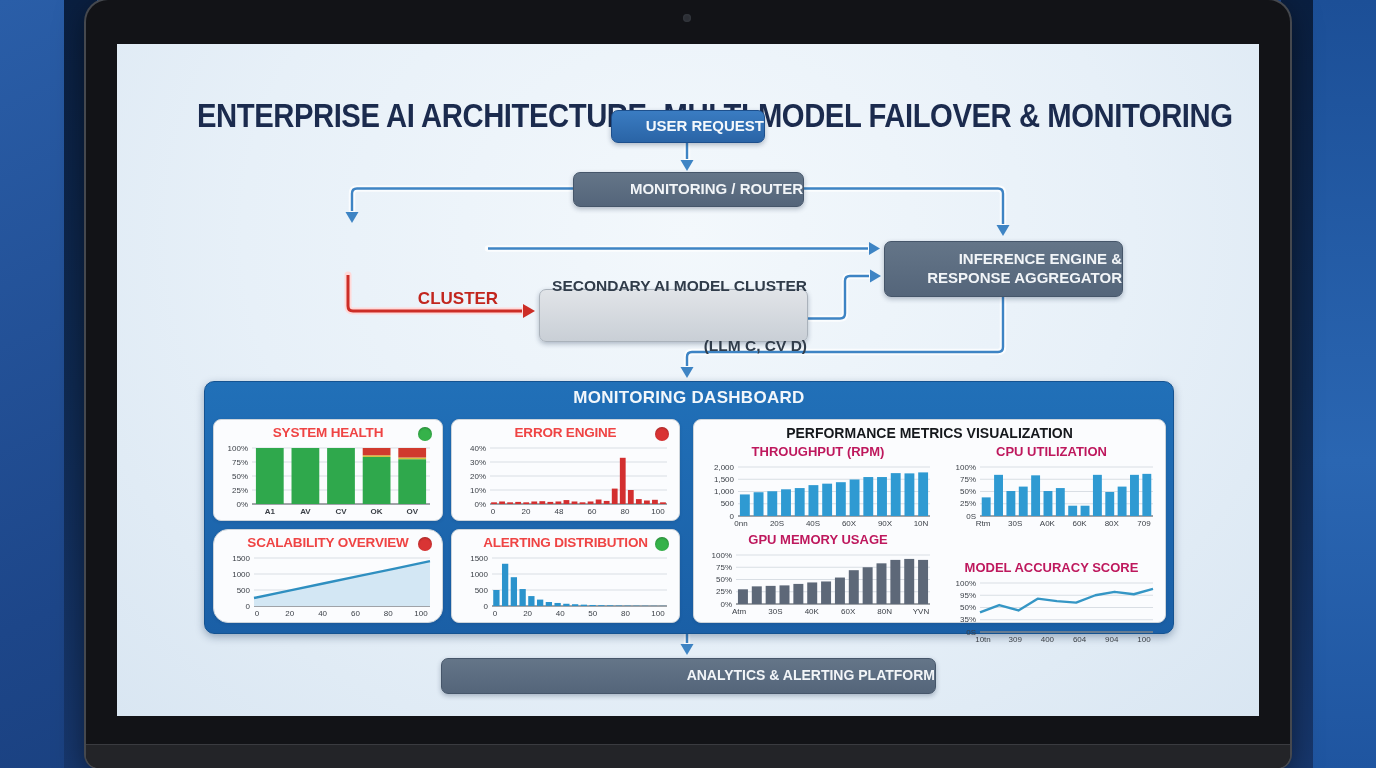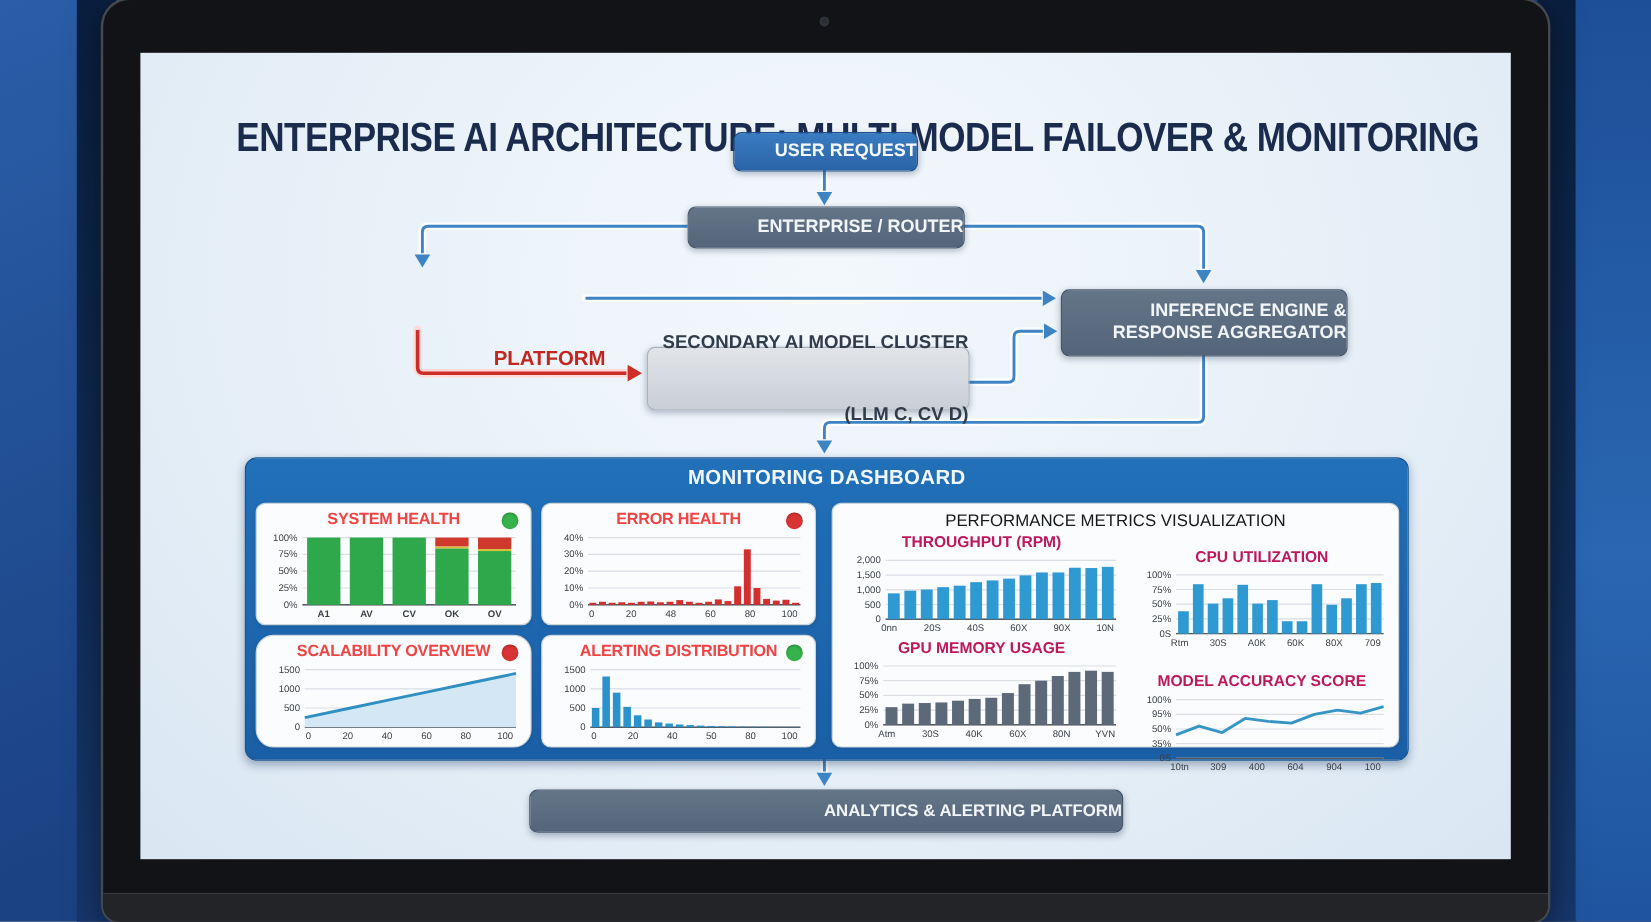--- a/index.html
+++ b/index.html
@@ -47,21 +47,21 @@
   .dash-title{position:absolute;left:0;top:6px;width:100%;text-align:center;
     font-size:17px;font-weight:700;color:#f2f7fb;letter-spacing:.3px;}
   .card{position:absolute;background:#fbfcfe;border:1px solid #ccd4db;border-radius:8px;
     box-shadow:0 1px 3px rgba(20,50,90,.18);}
   .card-title{position:absolute;left:0;top:5px;width:100%;text-align:center;
     font-size:13.5px;font-weight:700;color:#ef4444;letter-spacing:-.2px;}
   .status-dot{position:absolute;right:10px;top:7px;width:14px;height:14px;border-radius:50%;
     box-shadow:0 1px 2px rgba(0,0,0,.25) inset;}
   .chart{position:absolute;}
   .perf-title{position:absolute;left:0;top:5px;width:100%;text-align:center;
-    font-size:14px;font-weight:400;color:#15181c;}
+    font-size:14px;font-weight:700;color:#15181c;}
   .mini{position:absolute;}
   .mini-title{position:absolute;left:0;top:0;width:100%;text-align:center;
     font-size:13px;font-weight:700;color:#be185d;}
   .mini-chart{position:absolute;left:0;top:19px;right:0;bottom:0;}
   svg text{font-family:"Liberation Sans",sans-serif;}
 </style>
 </head>
 <body>
 
 <div class="stage">
@@ -107,25 +107,25 @@
           <polygon points="563.5,600 576.5,600 570,611"></polygon>
         </g>
         <polygon points="406,260 406,274 418,267" fill="#cc2d26"></polygon>
       </svg>
 
       <div class="node node-blue" style="left:494px;top:66px;width:152px;height:31px;">
         <span>USER REQUEST</span>
       </div>
 
       <div class="node node-slate" style="left:456px;top:128px;width:229px;height:33px;">
-        <span>ENTERPRISE / ROUTER</span>
-      </div>
-
-
-      <div class="failover-label">PLATFORM</div>
+        <span>MONITORING / ROUTER</span>
+      </div>
+
+
+      <div class="failover-label">CLUSTER</div>
 
       <div class="node node-light" style="left:422px;top:245px;width:267px;height:51px;">
         <span>SECONDARY AI MODEL CLUSTER</span>
         <span>(LLM C, CV D)</span>
       </div>
 
       <div class="node node-slate" style="left:767px;top:197px;width:237px;height:54px;">
         <span>INFERENCE ENGINE &amp;</span>
         <span>RESPONSE AGGREGATOR</span>
       </div>
@@ -159,21 +159,21 @@
                 <rect x="180.31599999999997" y="4" width="27.768" height="9.520000000000001" fill="#d03a2e"></rect>
                 <text x="51.8" y="70" text-anchor="middle" font-size="8" fill="#3a3f46" font-weight="bold">A1</text>
                 <text x="87.4" y="70" text-anchor="middle" font-size="8" fill="#3a3f46" font-weight="bold">AV</text>
                 <text x="123" y="70" text-anchor="middle" font-size="8" fill="#3a3f46" font-weight="bold">CV</text>
                 <text x="158.6" y="70" text-anchor="middle" font-size="8" fill="#3a3f46" font-weight="bold">OK</text>
                 <text x="194.2" y="70" text-anchor="middle" font-size="8" fill="#3a3f46" font-weight="bold">OV</text>
               </svg></div>
         </div>
 
         <div class="card" style="left:246px;top:37px;width:227px;height:100px;">
-          <div class="card-title">ERROR HEALTH</div>
+          <div class="card-title">ERROR ENGINE</div>
           <div class="status-dot" style="background: rgb(217, 52, 52);"></div>
           <div class="chart" style="left:4px;top:24px;width:217px;height:72px;"><svg width="217" height="72">
                 <line x1="34" y1="60" x2="211" y2="60" stroke="#d9dee4" stroke-width="1"></line>
                 <text x="30" y="62.5" text-anchor="end" font-size="8" fill="#3a3f46">0%</text>
                 <line x1="34" y1="46" x2="211" y2="46" stroke="#d9dee4" stroke-width="1"></line>
                 <text x="30" y="48.5" text-anchor="end" font-size="8" fill="#3a3f46">10%</text>
                 <line x1="34" y1="32" x2="211" y2="32" stroke="#d9dee4" stroke-width="1"></line>
                 <text x="30" y="34.5" text-anchor="end" font-size="8" fill="#3a3f46">20%</text>
                 <line x1="34" y1="18" x2="211" y2="18" stroke="#d9dee4" stroke-width="1"></line>
                 <text x="30" y="20.5" text-anchor="end" font-size="8" fill="#3a3f46">30%</text>
@@ -310,21 +310,21 @@
                   <rect x="218.2057142857143" y="9.39" width="9.874285714285714" height="43.61" fill="#2f9ad2"></rect>
                   <text x="41" y="63" text-anchor="middle" font-size="8" fill="#3a3f46" font-weight="normal">0nn</text>
                   <text x="77" y="63" text-anchor="middle" font-size="8" fill="#3a3f46" font-weight="normal">20S</text>
                   <text x="113" y="63" text-anchor="middle" font-size="8" fill="#3a3f46" font-weight="normal">40S</text>
                   <text x="149" y="63" text-anchor="middle" font-size="8" fill="#3a3f46" font-weight="normal">60X</text>
                   <text x="185" y="63" text-anchor="middle" font-size="8" fill="#3a3f46" font-weight="normal">90X</text>
                   <text x="221" y="63" text-anchor="middle" font-size="8" fill="#3a3f46" font-weight="normal">10N</text>
                 </svg></div>
           </div>
 
-          <div class="mini" style="left:250px;top:36px;width:215px;height:84px;">
+          <div class="mini" style="left:250px;top:24px;width:215px;height:84px;">
             <div class="mini-title">CPU UTILIZATION</div>
             <div class="mini-chart"><svg width="215" height="65">
                   <line x1="36" y1="53" x2="209" y2="53" stroke="#d9dee4" stroke-width="1"></line>
                   <text x="32" y="55.5" text-anchor="end" font-size="8" fill="#3a3f46">0S</text>
                   <line x1="36" y1="40.75" x2="209" y2="40.75" stroke="#d9dee4" stroke-width="1"></line>
                   <text x="32" y="43.25" text-anchor="end" font-size="8" fill="#3a3f46">25%</text>
                   <line x1="36" y1="28.5" x2="209" y2="28.5" stroke="#d9dee4" stroke-width="1"></line>
                   <text x="32" y="31" text-anchor="end" font-size="8" fill="#3a3f46">50%</text>
                   <line x1="36" y1="16.25" x2="209" y2="16.25" stroke="#d9dee4" stroke-width="1"></line>
                   <text x="32" y="18.75" text-anchor="end" font-size="8" fill="#3a3f46">75%</text>

